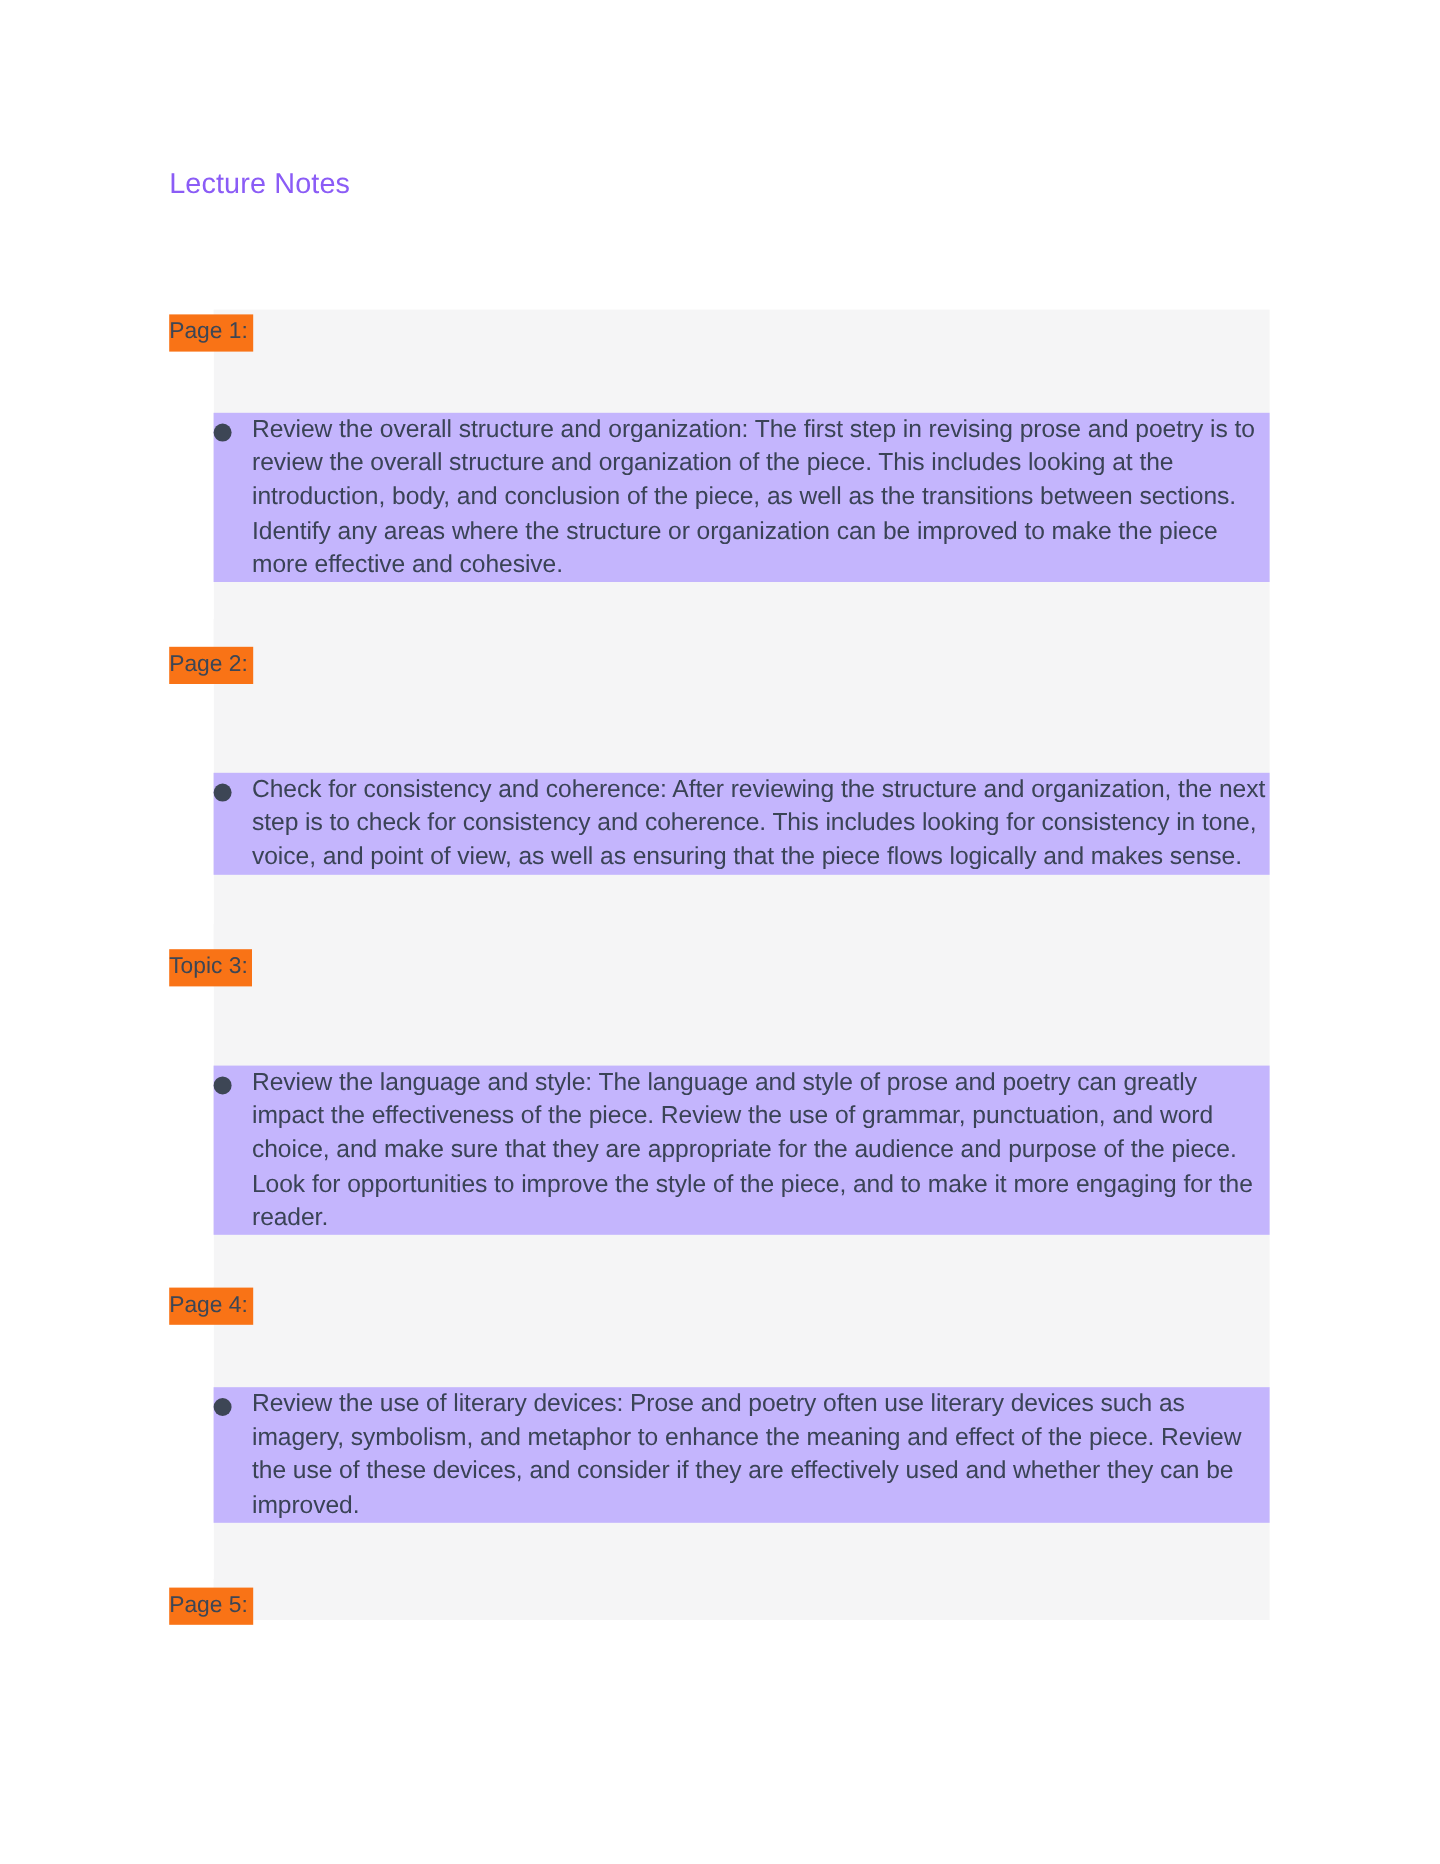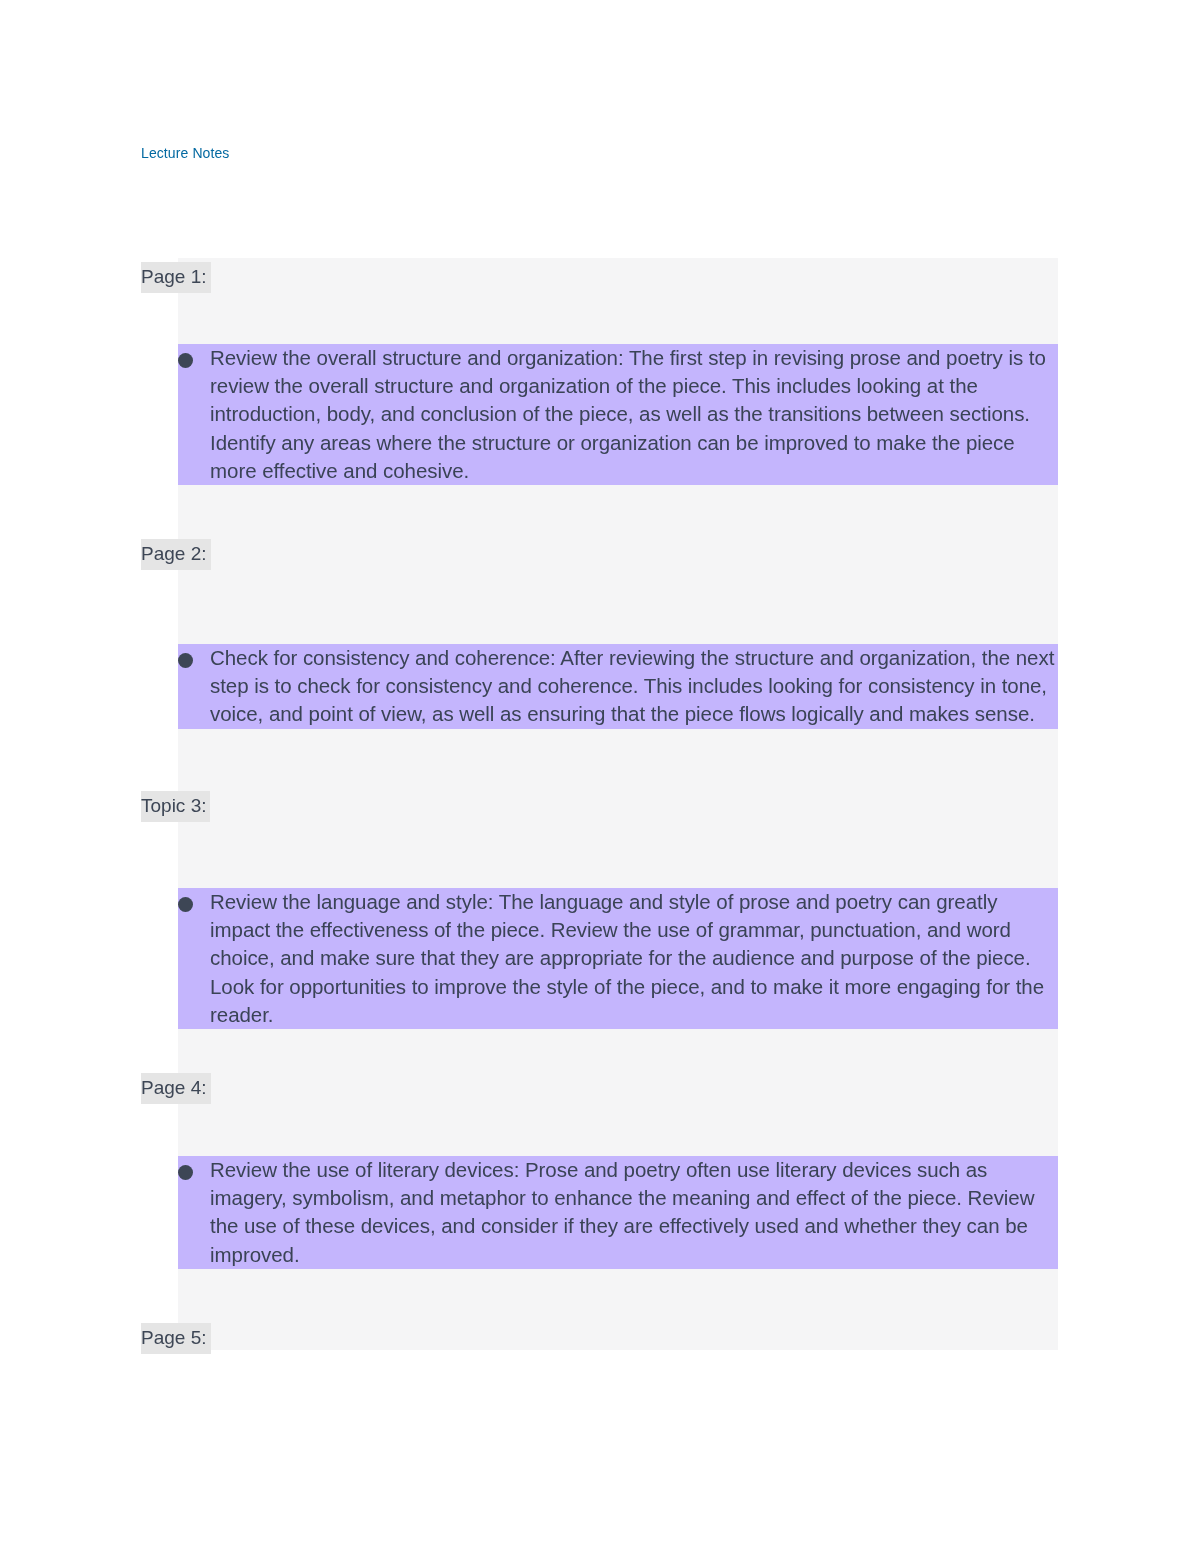--- a/index.html
+++ b/index.html
@@ -16,22 +16,22 @@
   }
 
   
   .doc-header {
     position: absolute;
     left: 141px;
     top: 138px;
     width: 920px;
   }
   .header-line {
-    color: #0369a1;
-    font-size: 14px;
+    color: #8b5cf6;
+    font-size: 24px;
     line-height: 31px;
     white-space: pre;
   }
   .header-line.lecture-notes {
     font-weight: 400;
     letter-spacing: 0.1px;
   }
   .topic-row {
     display: block;
     white-space: pre;
@@ -66,21 +66,21 @@
     width: 1200px;
     height: 1553px;
   }
 
   .page-heading {
     position: absolute;
     left: 141px;
     font-size: 19px;
     line-height: 28px;
     color: #3d4655;
-    background: #e5e5e5;
+    background: #f97316;
     padding: 1px 4px 2px 0;
     white-space: pre;
   }
 
   .bullet-item {
     position: absolute;
     left: 178px;
     width: 880px;
     background: #c4b5fd;
   }

